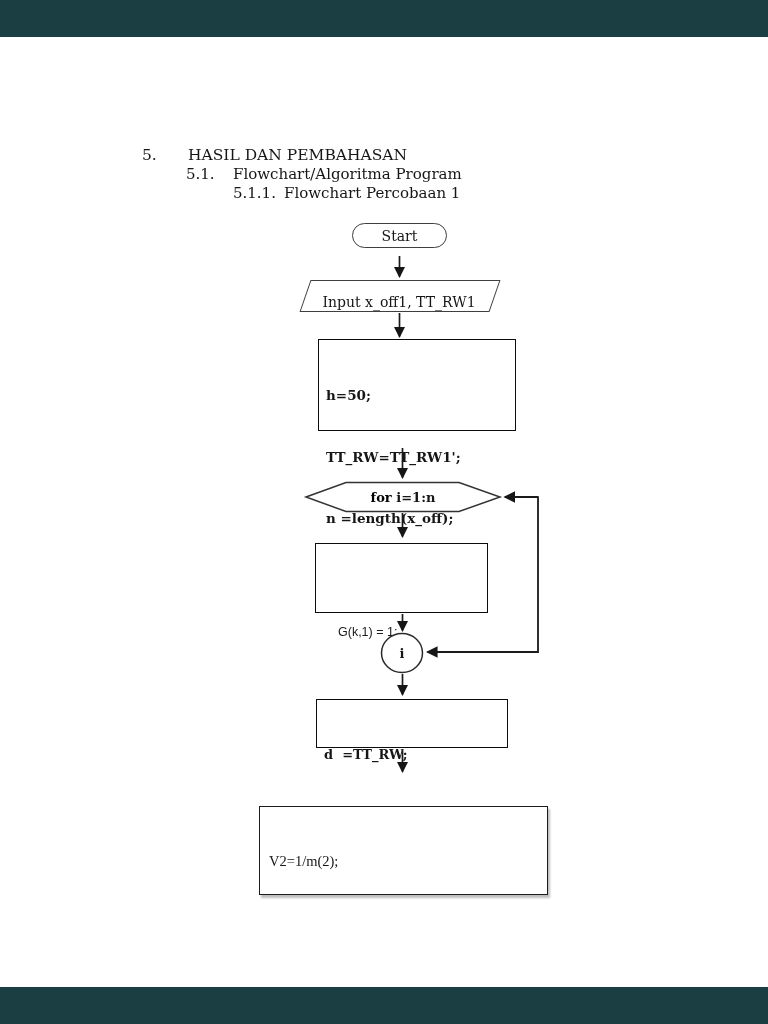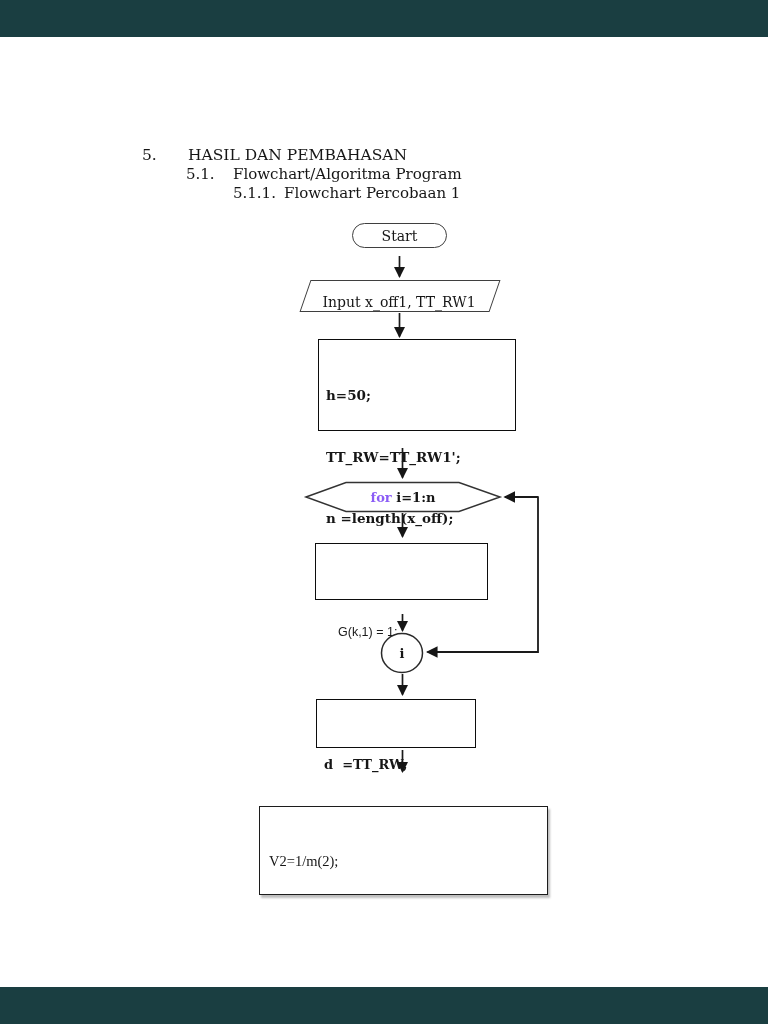--- a/index.html
+++ b/index.html
@@ -45,47 +45,47 @@
     font-family: "DejaVu Serif", serif; font-size: 14px; color: #161616; z-index: 4;
   }
   .proc { border: 1.9px solid #0c0c0c; white-space: pre; }
   .init-box {
     left: 318px; top: 339px; width: 198px; height: 92px;
     padding: 4px 7px;
     font-family: "DejaVu Serif", serif; font-weight: bold;
     font-size: 13.5px; line-height: 20.5px;
   }
   .g-box {
-    left: 315px; top: 543px; width: 173px; height: 57px;
+    left: 315px; top: 543px; width: 173px; height: 70px;
     padding: 6px 0 0 22px;
     font-family: "Liberation Sans", sans-serif; font-weight: normal;
     font-size: 12.5px; line-height: 33px; color: #1a1a1a;
   }
   .dm-box {
-    left: 316px; top: 699px; width: 160px; height: 49px;
-    border-width: 1.6px; padding: 12px 7px;
+    left: 316px; top: 699px; width: 192px; height: 49px;
+    border-width: 1.6px; padding: 2px 7px;
     font-family: "DejaVu Serif", serif; font-weight: bold;
     font-size: 13px; line-height: 21px;
   }
   .calc-box {
     left: 259px; top: 806px; width: 289px; height: 89px;
     border: 1.5px solid #1c1c1c; padding: 3px 9px;
     font-family: "Liberation Serif", serif;
     font-size: 14.5px; line-height: 20.5px;
     overflow: hidden;
     box-shadow: 2px 3px 2px rgba(70,70,70,0.35);
     white-space: pre;
   }
   .hex-label {
     position: absolute; left: 330px; top: 488px; width: 146px; height: 19px;
     display: flex; align-items: center; justify-content: center;
     font-family: "DejaVu Serif", serif; font-weight: bold; font-size: 13px;
     color: #161616; z-index: 4; white-space: pre;
   }
-  .kw { color: #8b5cf6; }
+  .kw { color: #000000; }
   .circle-label {
     position: absolute; left: 392px; top: 644px; width: 20px; height: 19px;
     display: flex; align-items: center; justify-content: center;
     font-family: "DejaVu Serif", serif; font-weight: bold; font-size: 13px;
     color: #161616; z-index: 4;
   }
   svg.connectors { position: absolute; left: 0; top: 0; z-index: 3; pointer-events: none; }
 </style>
 </head>
 <body>

